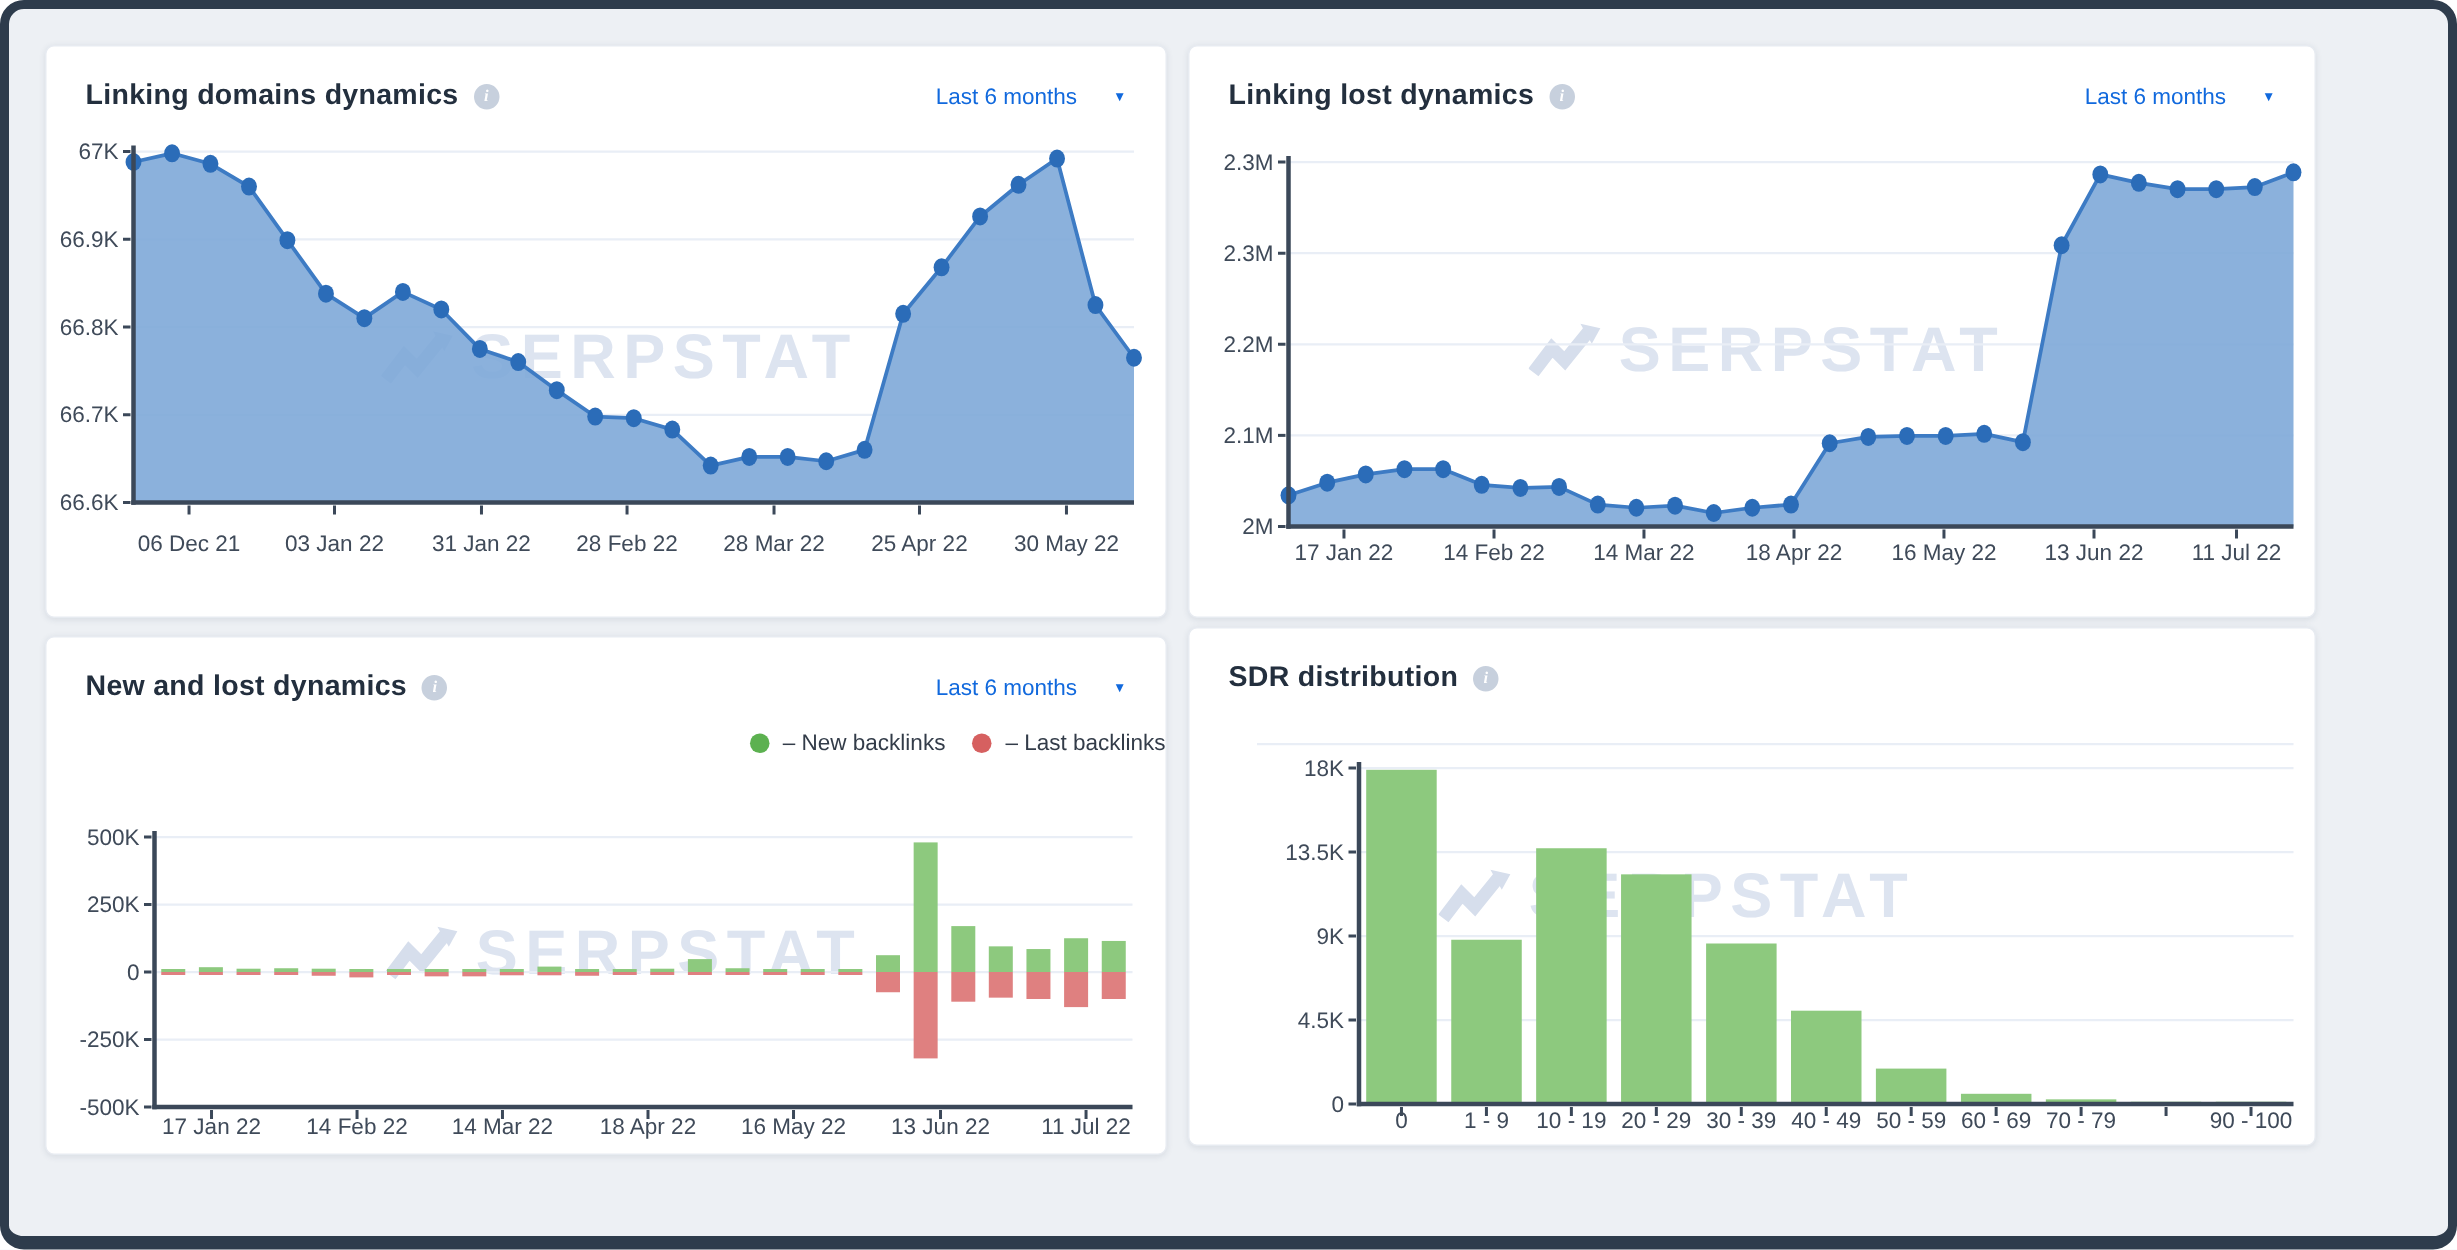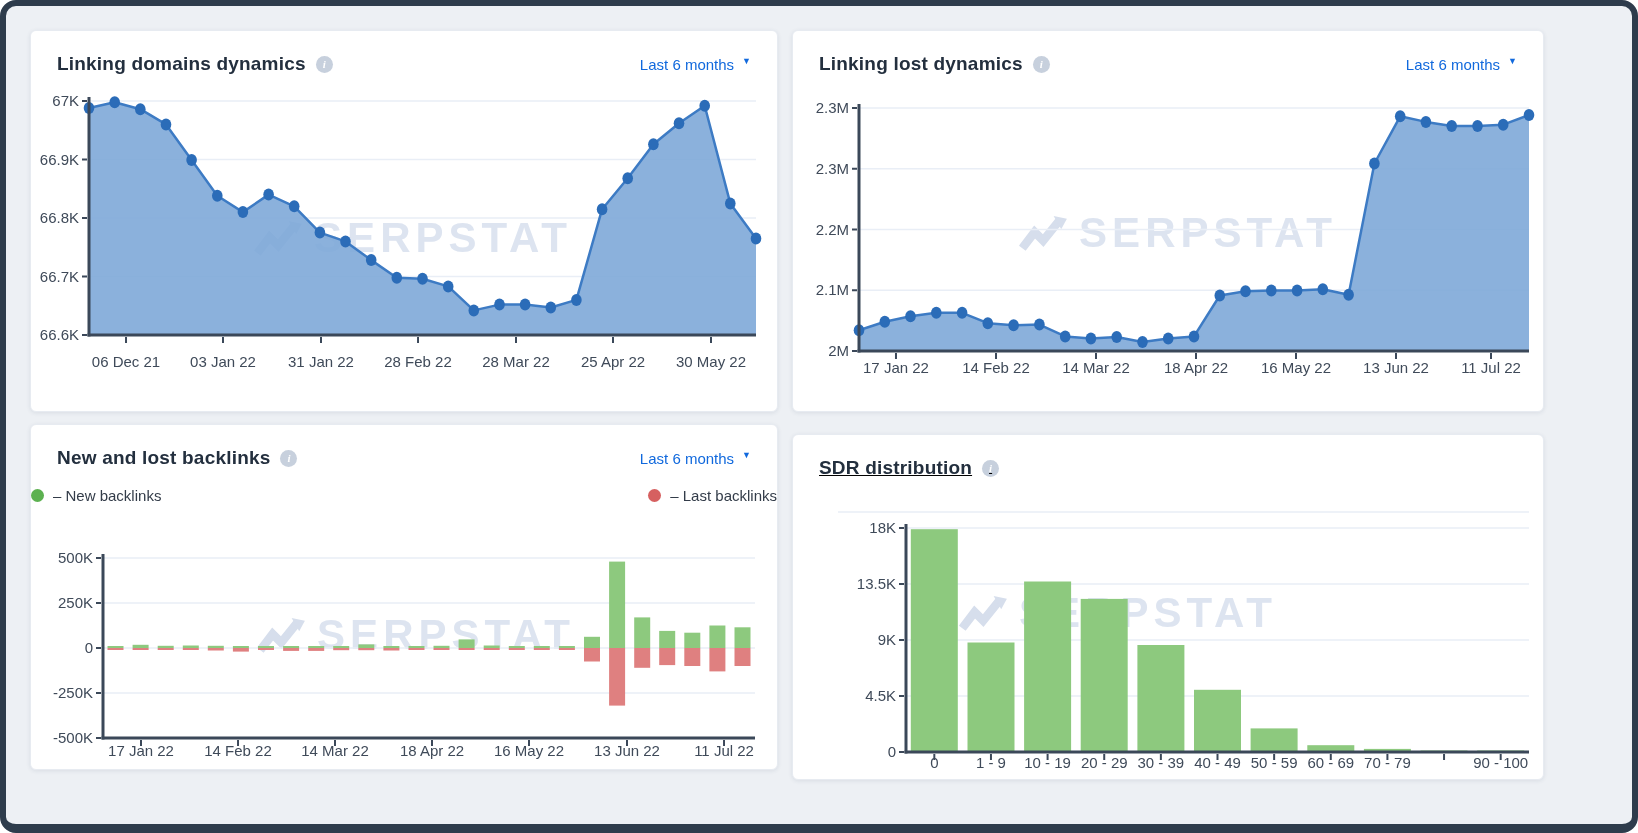--- a/index.html
+++ b/index.html
@@ -9,38 +9,38 @@
     background:#edf0f4; border:6px solid #2e3c4c; border-bottom-width:9px;
     border-radius:16px; overflow:hidden;
   }
   .panel {
     position:absolute; background:#ffffff; border:1px solid #e7ebf1; border-radius:6px;
     box-shadow:0 1px 4px rgba(44,60,84,.10); overflow:hidden;
   }
   .p0 { left:24px; top:24px;  width:748px; height:382px; }
   .p1 { left:786px; top:24px; width:752px; height:382px; }
   .p2 { left:24px; top:418px; width:748px; height:346px; }
-  .p3 { left:786px; top:428px; width:752px; height:346px;text-decoration:underline; }
+  .p3 { left:786px; top:412px; width:752px; height:346px; }
 
   .panel-header { display:flex; justify-content:space-between; align-items:center; padding:22px 26px 0 26px; }
   .title-row { display:flex; align-items:center; }
   .title { font-size:19px; font-weight:600; color:#232f3e; letter-spacing:.2px; }
   .info {
     display:inline-flex; align-items:center; justify-content:center;
     width:17px; height:17px; margin-left:10px; border-radius:50%;
     background:#c7d0dd; color:#ffffff; font:italic 700 11px "Liberation Serif",serif;
     cursor:pointer; flex:0 0 auto;
   }
   .range {
-    display:flex; align-items:flex-start; background:none; border:none; cursor:pointer;
-    color:#1169dd; font-family:"Liberation Sans",sans-serif; font-size:15px; font-weight:500; padding:0;
+    display:flex; align-items:center; background:none; border:none; cursor:pointer;
+    color:#1169dd; font-family:"Liberation Sans",sans-serif; font-size:15px; font-weight:500; padding:0;gap:16px;
   }
   .caret { font-size:9px; margin-left:8px; color:#1169dd; }
 
-  .legend { position:absolute; top:62px; left:0; right:0; display:flex; justify-content:space-between; gap:48px; z-index:2; }
+  .legend { position:absolute; top:62px; left:0; right:0; display:flex; justify-content:flex-end; gap:18px; z-index:2; }
   .legend-item { display:flex; align-items:center; gap:9px; font-size:15px; color:#333c49; }
   .legend-dot { width:13px; height:13px; border-radius:50%; display:inline-block; }
 
   .watermark { position:absolute; display:flex; align-items:center; gap:10px; transform:translate(-50%,-50%); z-index:0; white-space:nowrap; }
   .wtext { font-weight:700; font-size:42px; letter-spacing:5px; color:#dde4f0; }
   .wlogo { width:50px; height:38px; }
   .wlogo polyline { fill:none; stroke:#d6deec; stroke-width:9; }
   .wlogo polygon { fill:#d6deec; }
   .p0 .watermark { left:382px; top:207px; }
   .p1 .watermark { left:385px; top:202px; }
@@ -241,21 +241,21 @@
           <text x="603.005" y="290" text-anchor="middle">13 Jun 22</text>
           <line x1="698.011" y1="270" x2="698.011" y2="276" stroke="#3b4859" stroke-width="2"></line>
           <text x="698.011" y="290" text-anchor="middle">11 Jul 22</text>
         </g>
       </svg>
   </section>
 
   <section class="panel p2">
     <header class="panel-header">
       <div class="title-row">
-        <h2 class="title">New and lost backlinks</h2>
+        <h2 class="title">New and lost dynamics</h2>
         <span class="info">i</span>
       </div>
       <button class="range">
         <span>Last 6 months</span>
         <span class="caret">▼</span>
       </button>
     </header>
     <div class="legend">
       <div class="legend-item">
         <i class="legend-dot" style="background-color: rgb(92, 177, 80);"></i>

